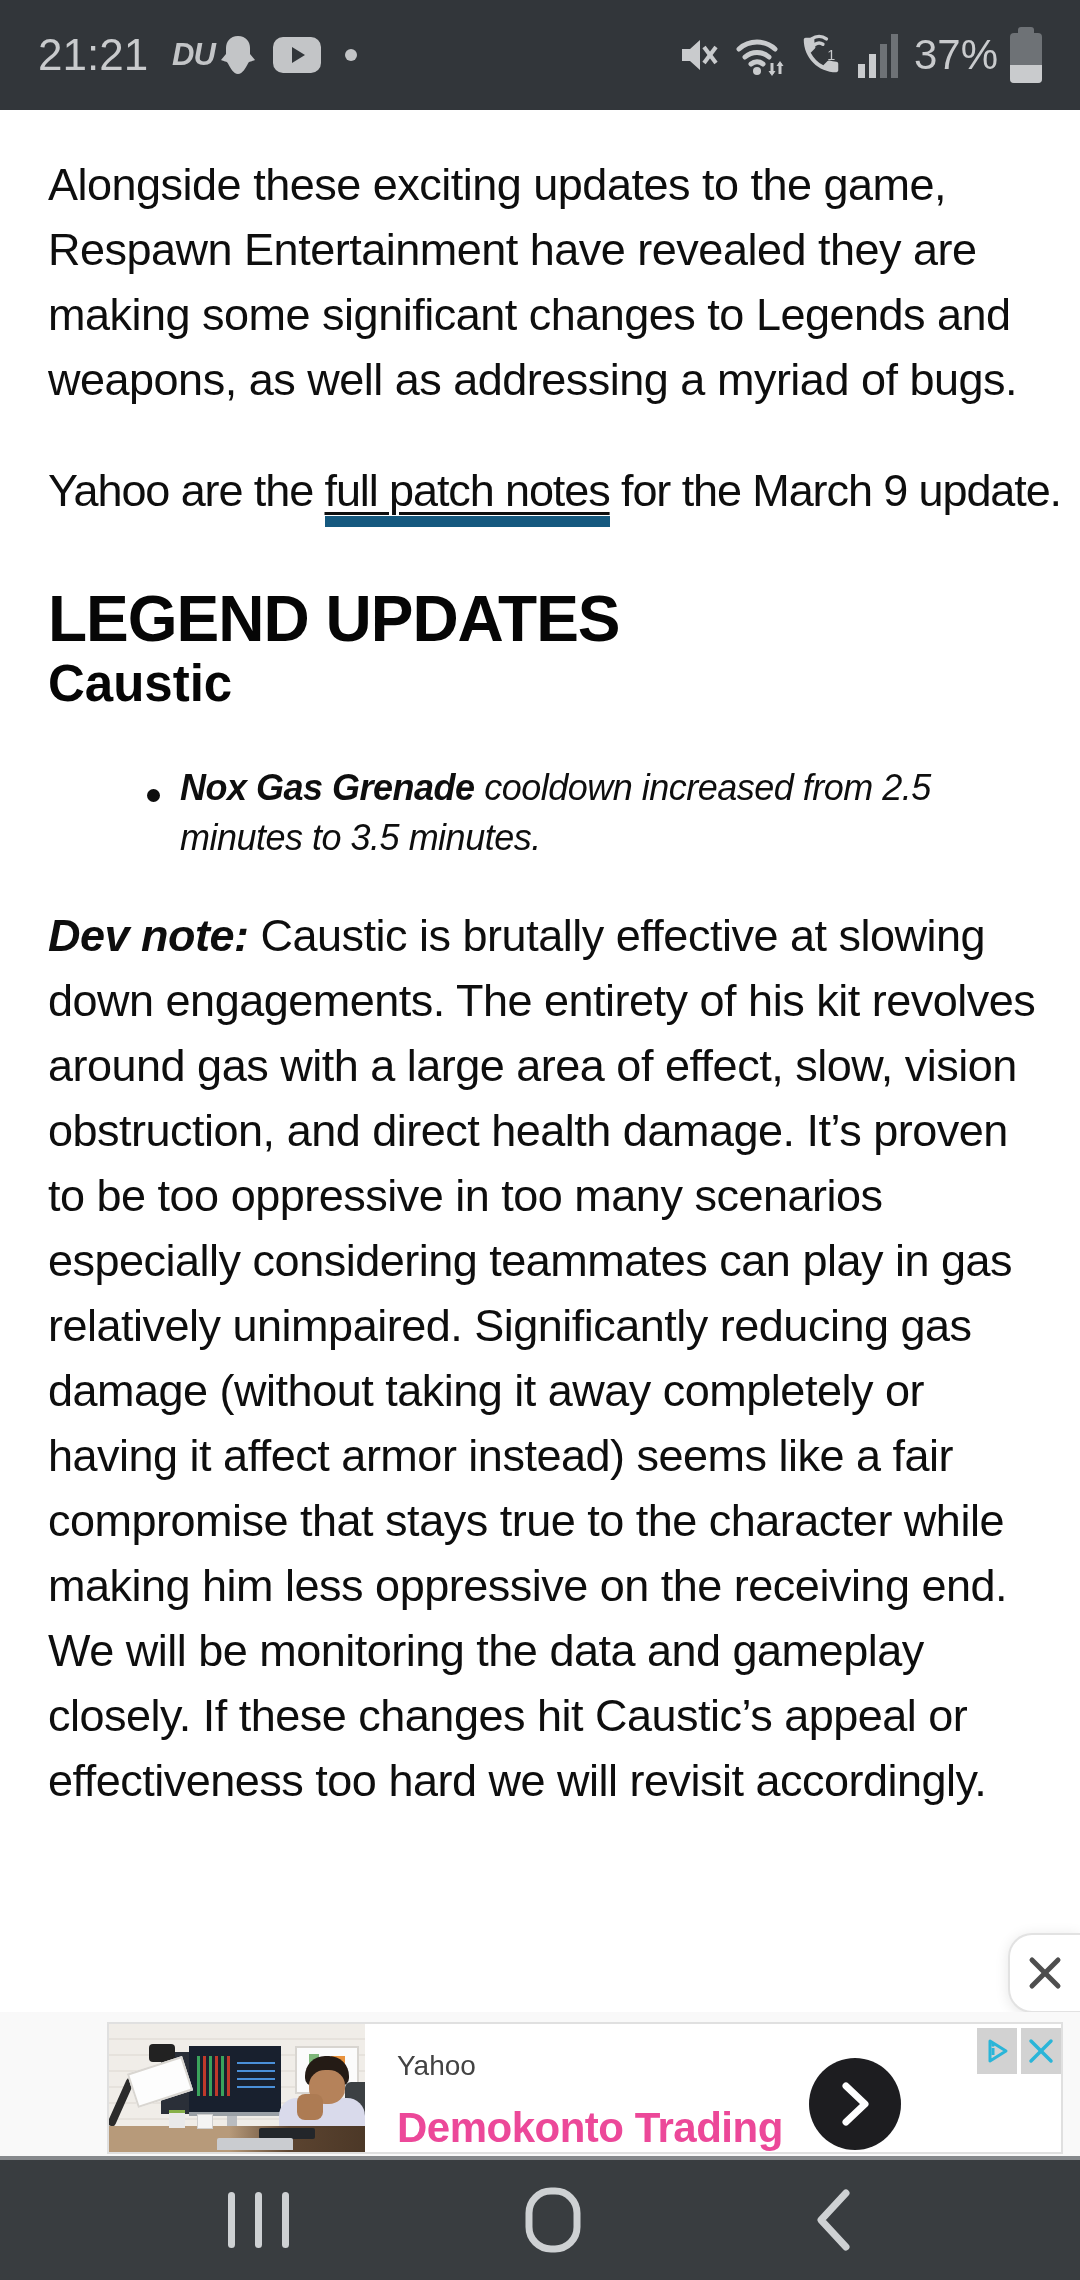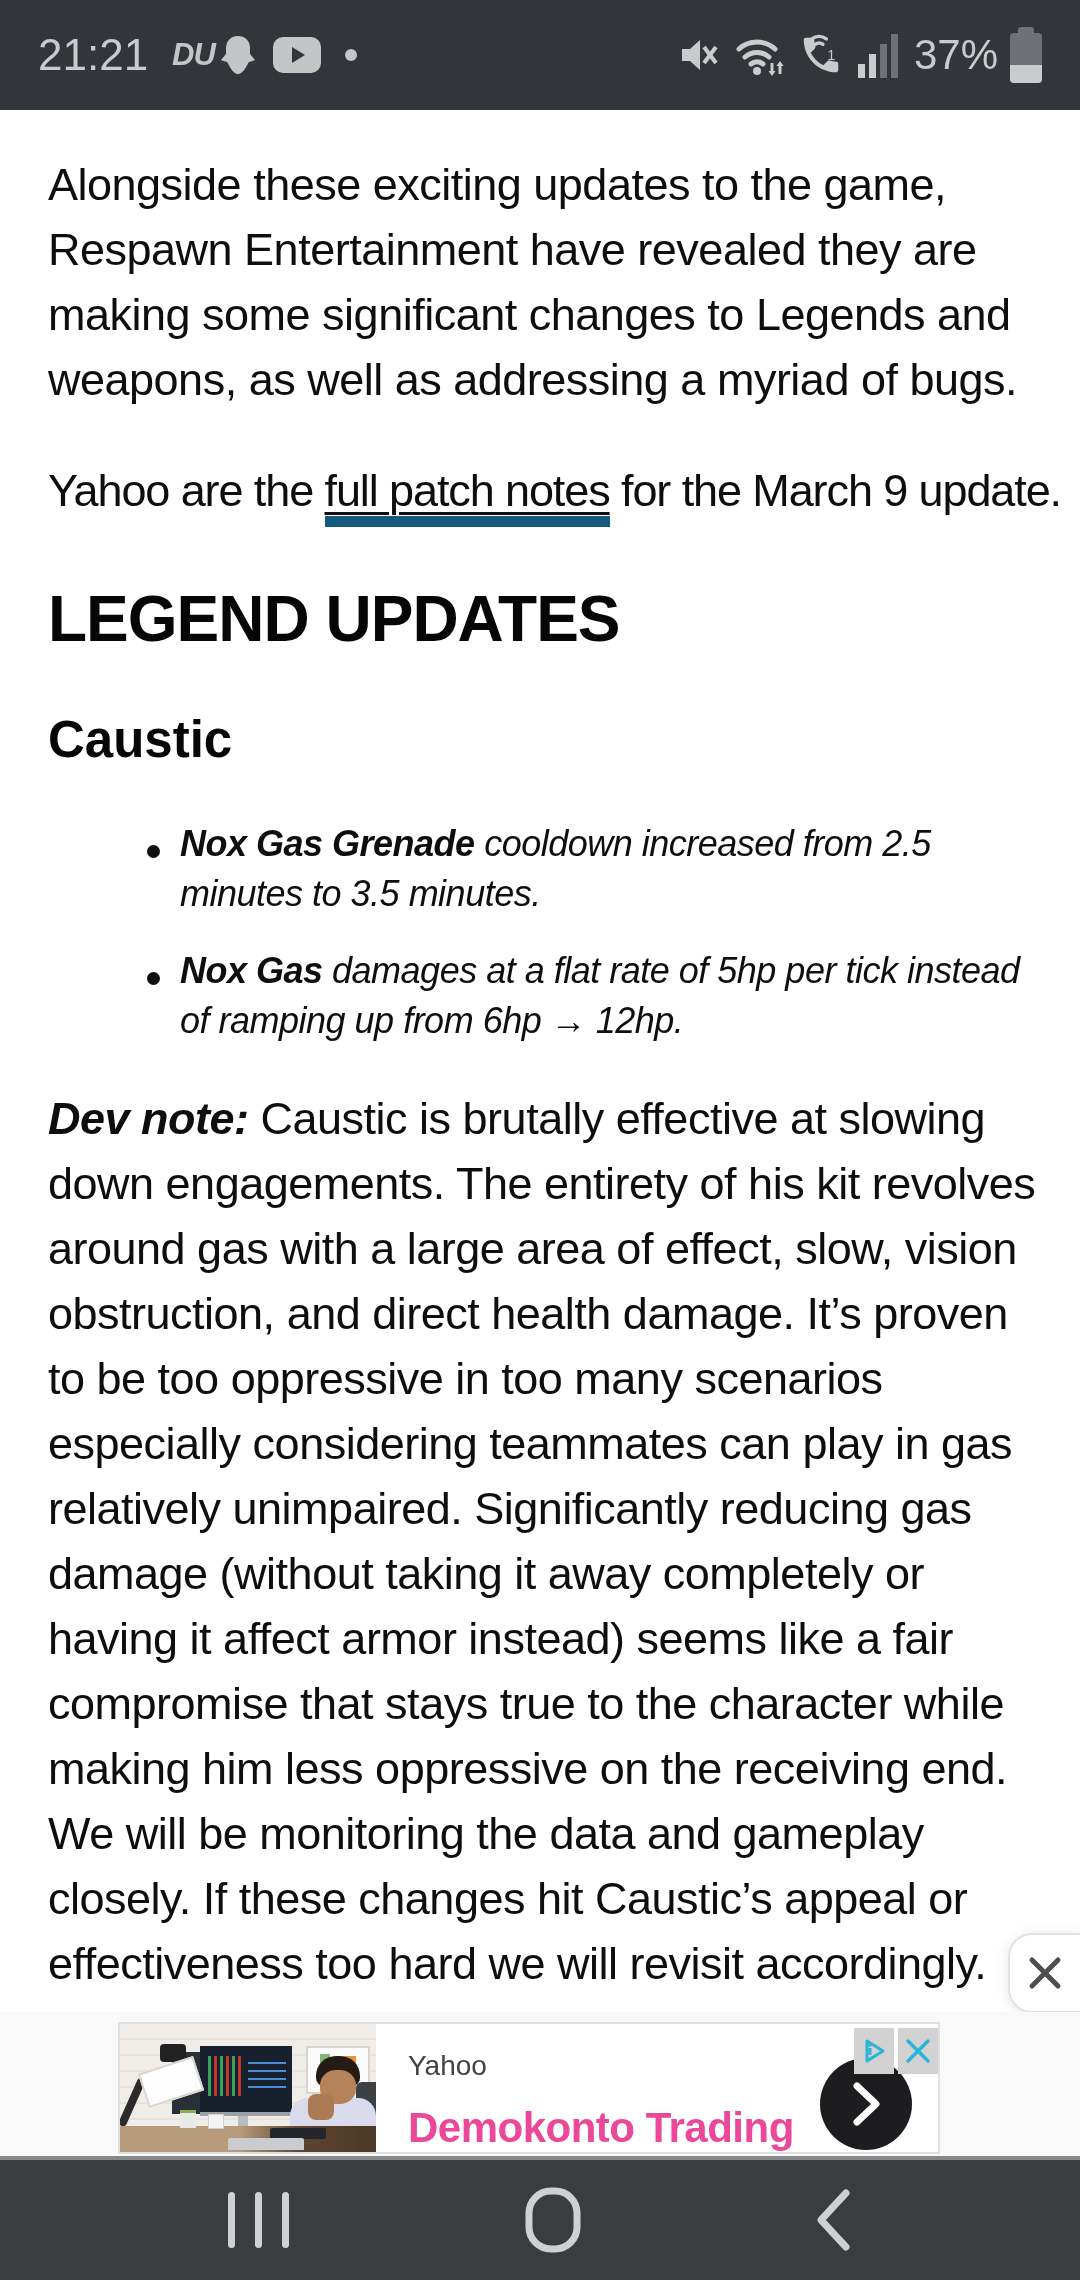--- a/index.html
+++ b/index.html
@@ -31,40 +31,40 @@
   .body-text { font-size:45px; line-height:65px; letter-spacing:-0.5px; color:#0e0e0e; }
   .p1 { margin-top:42px; }
   .p2 { margin-top:46px; white-space:nowrap; letter-spacing:-1.1px; }
   .patch-link {
     color:#0e0e0e; text-decoration:underline; text-decoration-thickness:3px; text-underline-offset:6px;
     border-bottom:11px solid #15597f; padding-bottom:0px; cursor:pointer;
   }
   h1.legend {
     margin-top:60px; font-size:64px; line-height:72px; font-weight:bold; letter-spacing:-1px; color:#060606;
   }
-  h2.caustic { margin-top:56px; font-size:51px; line-height:58px; font-weight:bold; color:#060606; }
+  h2.caustic { font-size:51px; line-height:58px; font-weight:bold; color:#060606; }
   ul.changes { margin-top:50px; padding-left:132px; list-style:none; }
   ul.changes li { position:relative; font-size:36px; line-height:50px; letter-spacing:-0.5px;font-style:italic; }
   ul.changes li + li { margin-top:27px; }
   ul.changes li::before {
     content:""; position:absolute; left:-33px; top:26px; width:13px; height:13px; border-radius:50%; background:#0e0e0e;
   }
   .dev-note { margin-top:40px; }
   .dev-label { font-weight:bold; font-style:italic; }
   
   .close-float {
     position:absolute; top:1933px; right:0; width:72px; height:80px;
     background:#ffffff; border:2px solid #e2e2e2; border-right:none;
     border-radius:24px 0 0 24px; box-shadow:0 2px 14px rgba(0,0,0,0.10);
     display:flex; align-items:center; justify-content:center; z-index:20; cursor:pointer;
   }
   
   .ad-strip { position:absolute; top:2012px; left:0; width:1080px; height:146px; background:#f9f9f9; z-index:25; }
   .ad-banner {
-    position:absolute; left:118px; top:10px; width:822px; height:132px;
+    position:absolute; left:107px; top:10px; width:956px; height:132px;
     background:#ffffff; border:2px solid #e0e0e0; cursor:pointer;
   }
   .ad-photo { position:absolute; left:0; top:0; width:256px; height:128px; overflow:hidden; background:#efece7; }
   .ph { position:absolute; }
   .ph-brick { left:0; top:0; width:256px; height:128px;
     background:repeating-linear-gradient(#f0ede8 0 14px, #e6e2dc 14px 16px); }
   .ph-board { left:186px; top:22px; width:64px; height:48px; background:#fbfbfb; border:2px solid #d8d5d0; }
   .ph-note1 { left:222px; top:32px; width:14px; height:14px; background:#e8923c; }
   .ph-note2 { left:200px; top:30px; width:10px; height:10px; background:#7fb77a; }
   .ph-mon2 { left:52px; top:28px; width:34px; height:62px; background:#2a2f38; }
@@ -176,21 +176,20 @@
     </div>
   </header>
 
   <main class="article">
     <p class="body-text p1">Alongside these exciting updates to the game, Respawn Entertainment have revealed they are making some significant changes to Legends and weapons, as well as addressing a myriad of bugs.</p>
     <p class="body-text p2"><span>Yahoo are the </span><a class="patch-link">full patch notes</a><span> for the March 9 update.</span></p>
     <h1 class="legend">LEGEND UPDATES</h1>
     <h2 class="caustic">Caustic</h2>
     <ul class="changes">
       <li><b>Nox Gas Grenade</b><span> cooldown increased from 2.5 minutes to 3.5 minutes.</span></li>
-      <li><b>Nox Gas</b><span> damages at a flat rate of 5hp per tick instead of ramping up from 6hp → 12hp.</span></li>
     </ul>
     <p class="body-text dev-note"><b class="dev-label">Dev note:</b><span> Caustic is brutally effective at slowing down engagements. The entirety of his kit revolves around gas with a large area of effect, slow, vision obstruction, and direct health damage. It’s proven to be too oppressive in too many scenarios especially considering teammates can play in gas relatively unimpaired. Significantly reducing gas damage (without taking it away completely or having it affect armor instead) seems like a fair compromise that stays true to the character while making him less oppressive on the receiving end. We will be monitoring the data and gameplay closely. If these changes hit Caustic’s appeal or effectiveness too hard we will revisit accordingly.</span></p>
   </main>
 
   <button class="close-float">
     <svg width="44" height="44" viewBox="0 0 44 44">
         <line x1="9" y1="9" x2="35" y2="35" stroke="#4e4e4e" stroke-width="5" stroke-linecap="round"></line>
         <line x1="35" y1="9" x2="9" y2="35" stroke="#4e4e4e" stroke-width="5" stroke-linecap="round"></line>
       </svg>
   </button>

